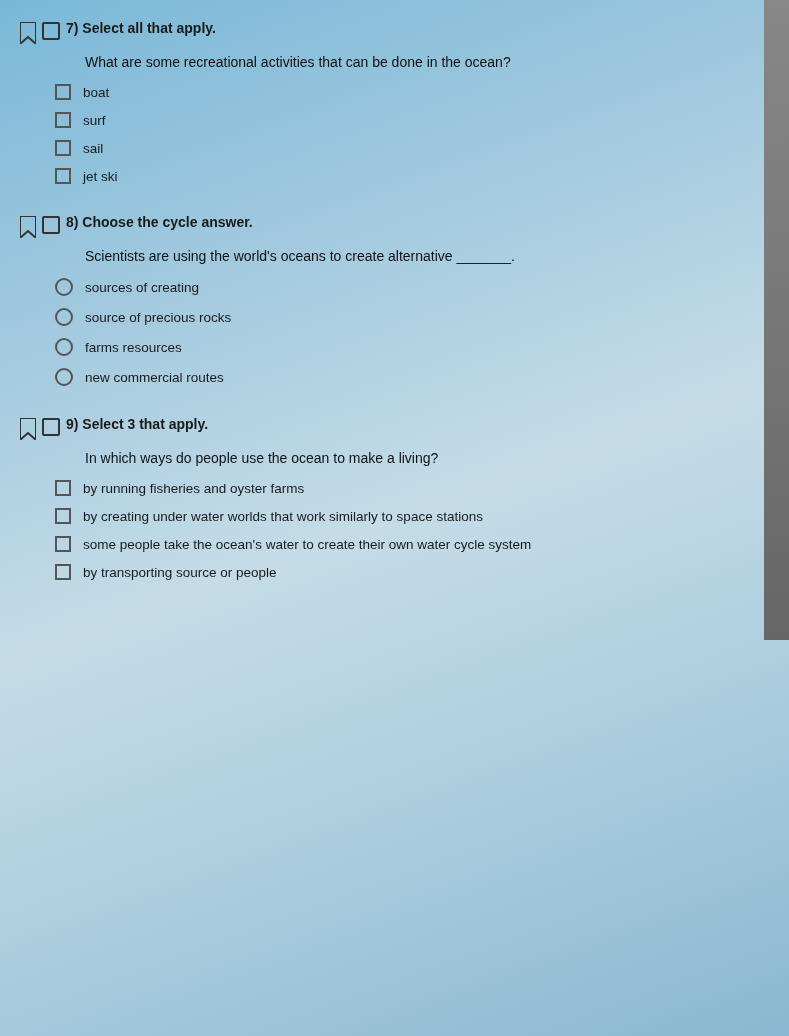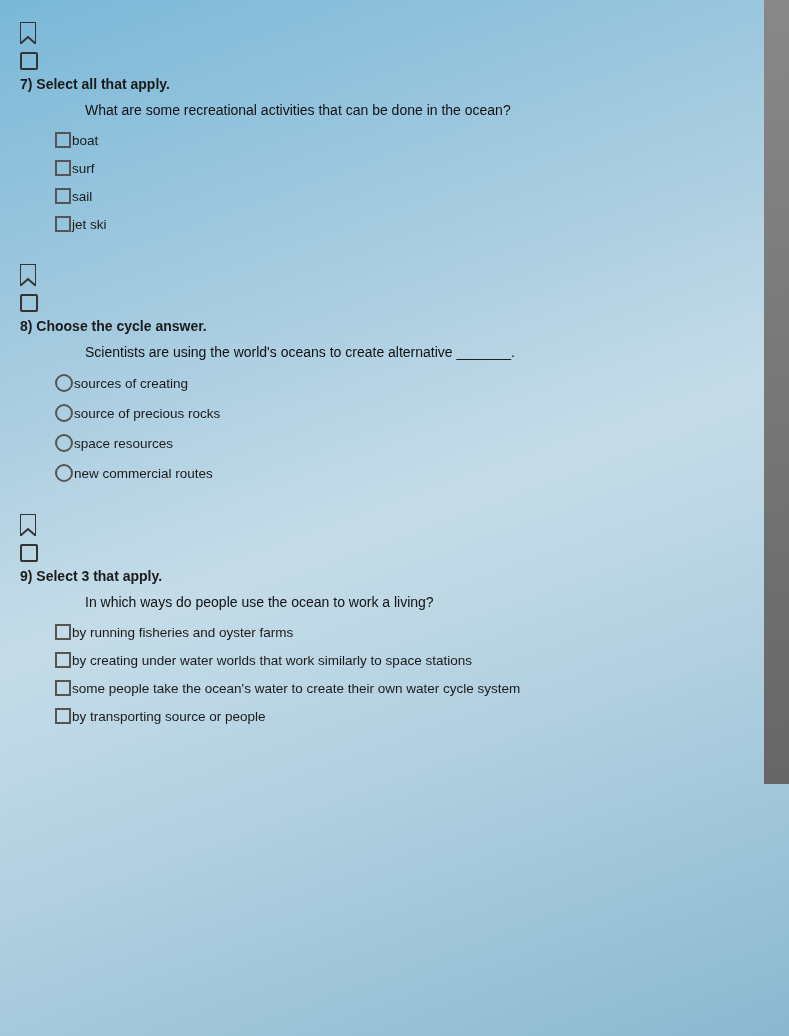--- a/index.html
+++ b/index.html
@@ -25,41 +25,40 @@
 
     .question-block {
       margin-bottom: 30px;
     }
 
     .question-header {
       display: flex;
       align-items: flex-start;
       margin-bottom: 10px;
       gap: 6px;
-      flex-direction: column;
     }
 
     .question-label {
       font-weight: bold;
       font-size: 14px;
     }
 
     .question-text {
       margin-left: 65px;
       margin-bottom: 14px;
       font-size: 14px;
       color: #111;
     }
 
     .answer-option {
       display: flex;
       align-items: center;
       margin-left: 35px;
       margin-bottom: 12px;
-      gap: 1px;
+      gap: 12px;
       font-size: 13.5px;
     }
 
     .checkbox-box {
       width: 16px;
       height: 16px;
       border: 2px solid #555;
       background: transparent;
       flex-shrink: 0;
       display: inline-block;
@@ -142,42 +141,42 @@
     <div class="answer-option">
       <span class="radio-circle"></span>
       <span>sources of creating</span>
     </div>
     <div class="answer-option">
       <span class="radio-circle"></span>
       <span>source of precious rocks</span>
     </div>
     <div class="answer-option">
       <span class="radio-circle"></span>
-      <span>space resources</span>
+      <span>farms resources</span>
     </div>
     <div class="answer-option">
       <span class="radio-circle"></span>
       <span>new commercial routes</span>
     </div>
   </div>
 
   <div class="question-block" style="margin-top: 30px;">
     <div class="question-header">
       <svg width="16" height="22" viewBox="0 0 16 22" style="flex-shrink:0; margin-top:2px;">
         <polygon points="0,0 16,0 16,22 8,15 0,22" fill="none" stroke="#333" stroke-width="2"></polygon>
       </svg>
       <svg width="18" height="18" viewBox="0 0 18 18" style="flex-shrink:0; margin-top:2px;">
         <rect x="1" y="1" width="16" height="16" fill="none" stroke="#333" stroke-width="2" rx="1"></rect>
       </svg>
       <span class="question-label">
         <span>9)</span> <span>Select 3 that apply.</span>
       </span>
     </div>
 
-    <div class="question-text">In which ways do people use the ocean to work a living?</div>
+    <div class="question-text">In which ways do people use the ocean to make a living?</div>
 
     <div class="answer-option">
       <span class="checkbox-box"></span>
       <span>by running fisheries and oyster farms</span>
     </div>
     <div class="answer-option">
       <span class="checkbox-box"></span>
       <span>by creating under water worlds that work similarly to space stations</span>
     </div>
     <div class="answer-option">

